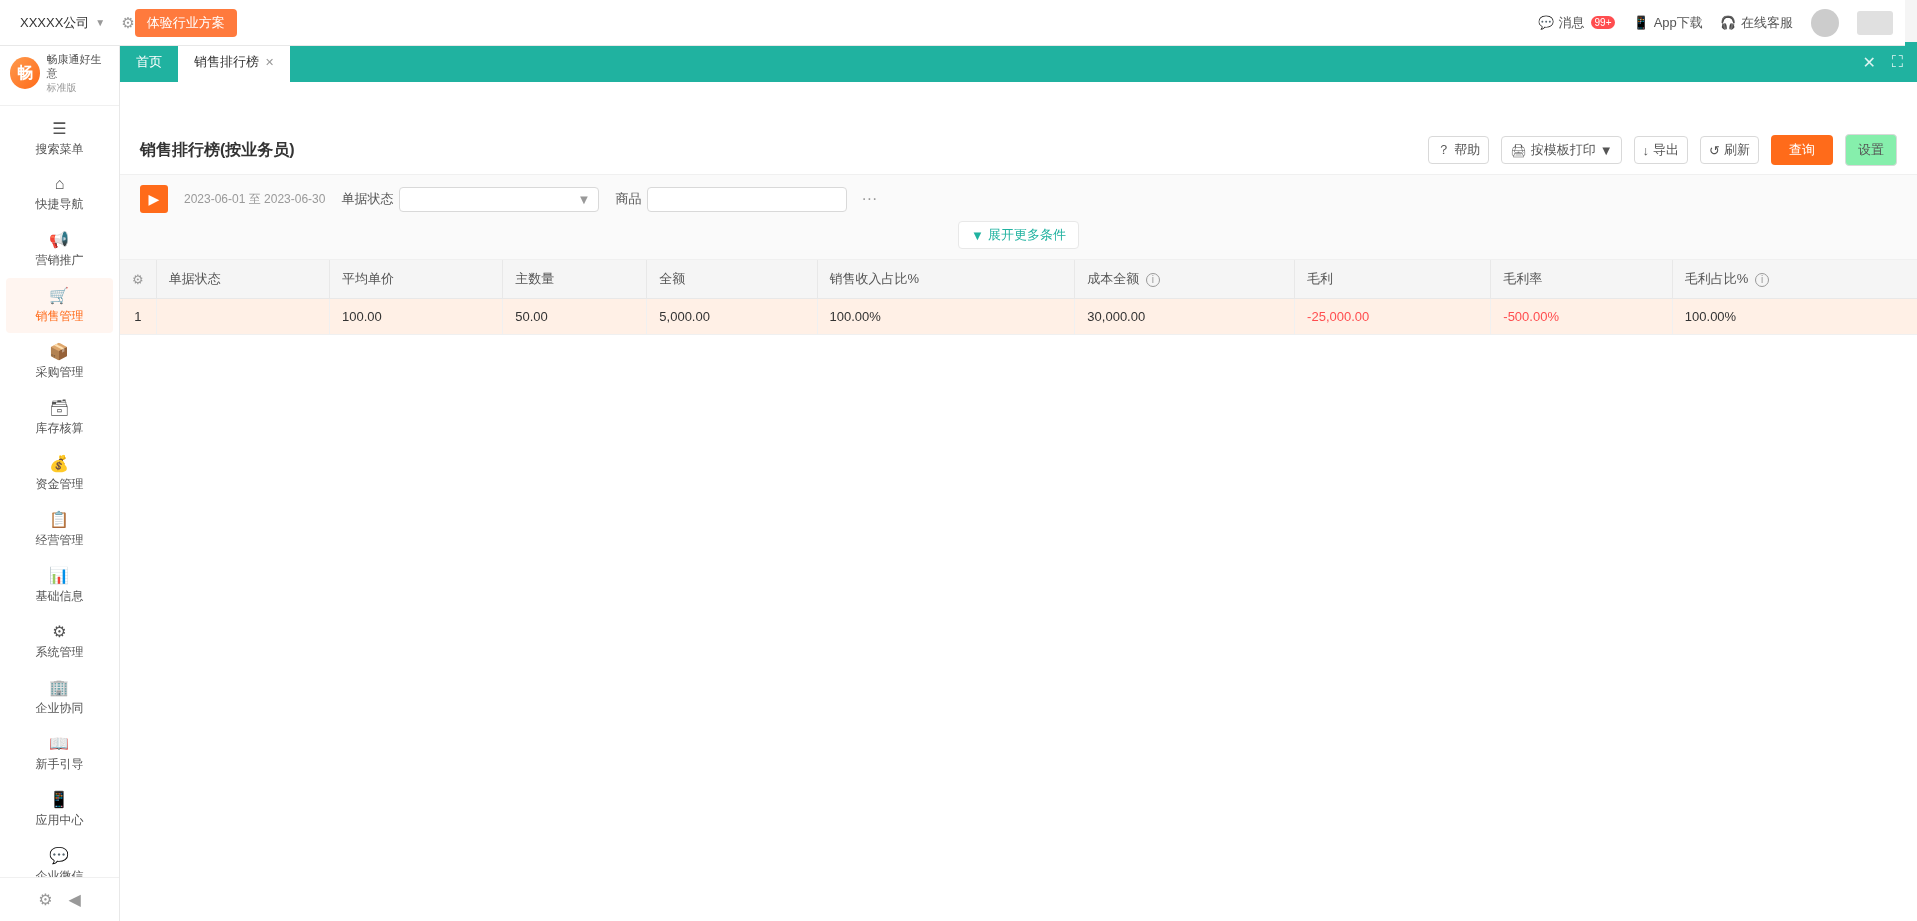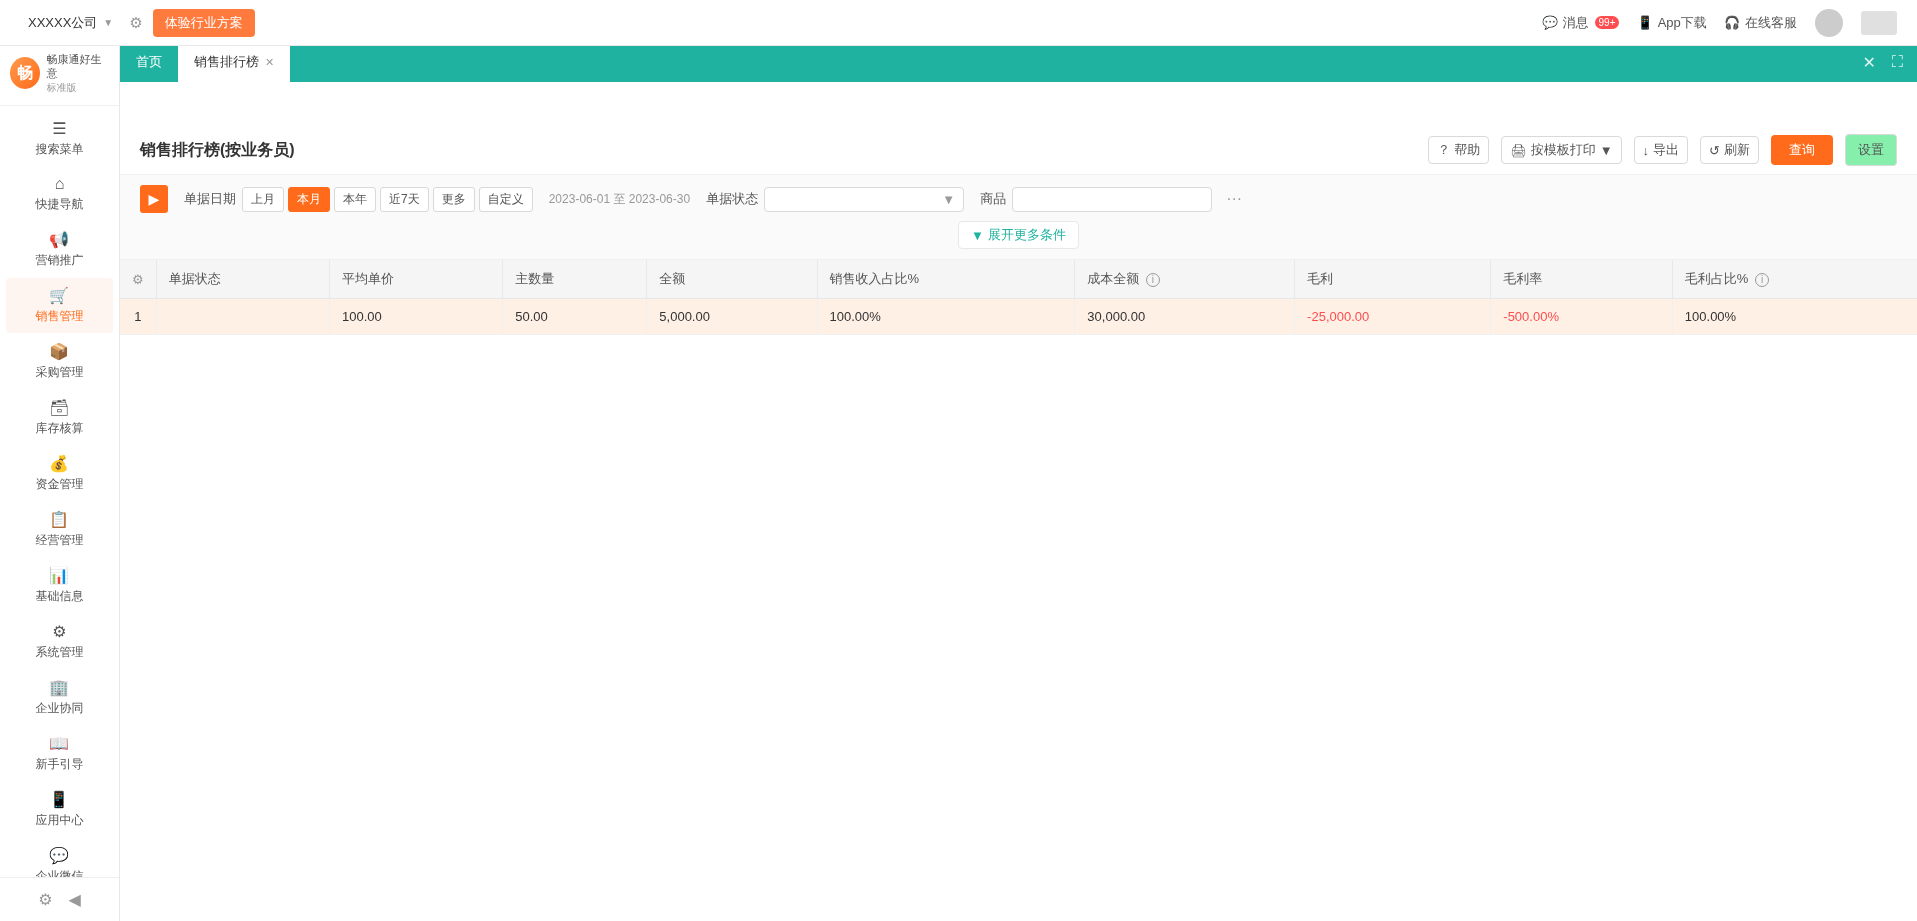--- a/index.html
+++ b/index.html
@@ -5,23 +5,23 @@
     * { margin: 0; padding: 0; box-sizing: border-box; }
     body { font-family: "Microsoft YaHei", Arial, sans-serif; font-size: 13px; background: #f5f5f5; color: #333; overflow: hidden; }
     
     
     .top-bar {
       height: 46px;
       background: #fff;
       border-bottom: 1px solid #e8e8e8;
       display: flex;
       align-items: center;
-      padding: 0 20px;
+      padding: 0 12px;
       position: fixed;
-      top: 0; left: 0; right: 0;
+      top: 0; left: 0; right: 12px;
       z-index: 100;
     }
     .top-bar .company-selector {
       display: flex;
       align-items: center;
       gap: 6px;
       cursor: pointer;
       padding: 4px 8px;
       border-radius: 4px;
     }
@@ -29,21 +29,20 @@
     .chevron-down { color: #999; font-size: 10px; }
     .gear-icon-top { color: #999; margin-left: 8px; cursor: pointer; font-size: 15px; }
     .trial-btn {
       background: #ff7a3d;
       color: #fff;
       border: none;
       border-radius: 4px;
       padding: 5px 12px;
       cursor: pointer;
       font-size: 13px;
-      margin-left: 10px;
     }
     .top-right {
       margin-left: auto;
       display: flex;
       align-items: center;
       gap: 18px;
     }
     .top-right-item {
       display: flex;
       align-items: center;
@@ -563,31 +562,20 @@
       </div>
     </div>
 
     <div class="filter-area">
       <div class="filter-row">
 
         <div style="display:flex;align-items:center;justify-content:center;width:28px;height:28px;background:#ff6b1a;border-radius:3px;cursor:pointer;">
           <span style="color:#fff;font-size:14px;">▶</span>
         </div>
 
-        <div class="filter-item">
-          <span class="filter-label">单据日期</span>
-          <div class="filter-date-btns">
-            <button class="date-btn">上月</button>
-            <button class="date-btn active">本月</button>
-            <button class="date-btn">本年</button>
-            <button class="date-btn">近7天</button>
-            <button class="date-btn">更多</button>
-            <button class="date-btn">自定义</button>
-          </div>
-        </div>
 
         <div style="display:flex;flex-direction:column;justify-content:center;font-size:12px;color:#999;">
           <span>2023-06-01 至 2023-06-30</span>
         </div>
 
         <div class="filter-item">
           <span class="filter-label">单据状态</span>
           <div class="filter-select" style="min-width:200px;">
             <span></span>
             <span style="color:#999;">▼</span>

